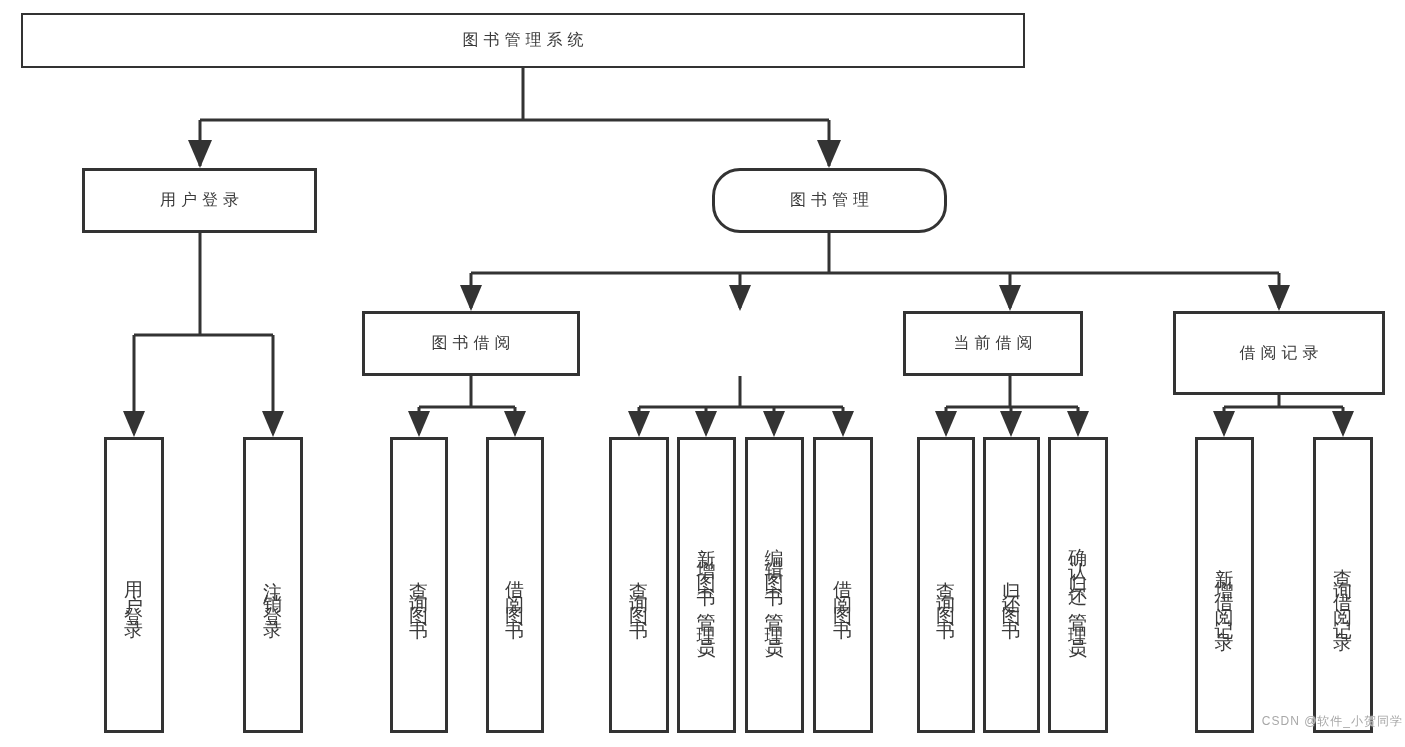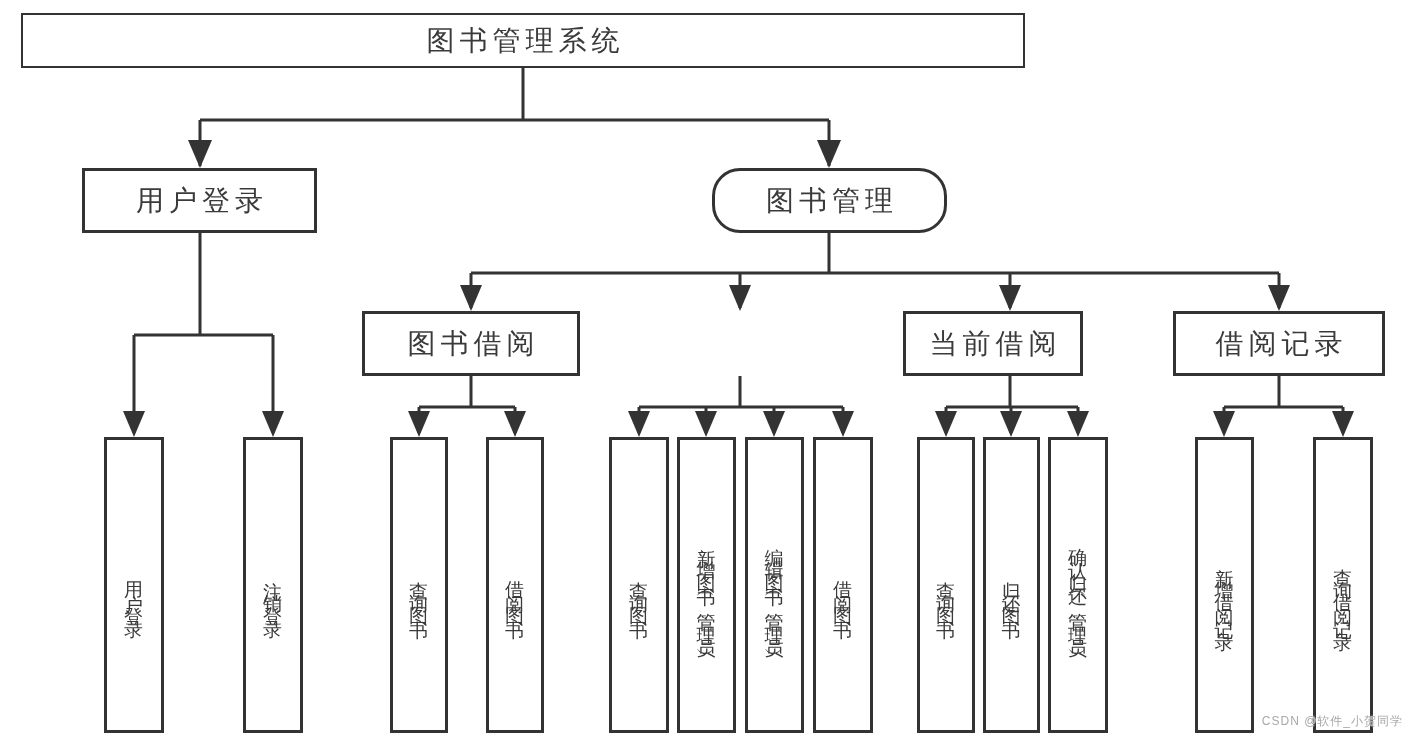--- a/index.html
+++ b/index.html
@@ -29,21 +29,21 @@
     color: #3a3a3a;
     display: flex;
     align-items: center;
     justify-content: center;
     text-align: center;
   }
   .node.root-box {
     border-width: 2px;
   }
   .hlabel {
-    font-size: 28px;
+    font-size: 16px;
     letter-spacing: 5px;
     margin-right: -5px;
     white-space: nowrap;
   }
   .vnode .vlabel {
     writing-mode: vertical-rl;
     font-size: 19px;
     letter-spacing: 13px;
     margin-bottom: -13px;
     line-height: 1;
@@ -115,21 +115,21 @@
   <div class="node" style="left:712px; top:168px; width:235px; height:65px;border-radius:28px;">
     <span class="hlabel">图书管理</span>
   </div>
 
   <div class="node" style="left:362px; top:311px; width:218px; height:65px;">
     <span class="hlabel">图书借阅</span>
   </div>
   <div class="node" style="left:903px; top:311px; width:180px; height:65px;">
     <span class="hlabel">当前借阅</span>
   </div>
-  <div class="node" style="left:1173px; top:311px; width:212px; height:65px;">
+  <div class="node" style="left:1173px; top:311px; width:212px; height:84px;">
     <span class="hlabel">借阅记录</span>
   </div>
 
   <div class="node vnode" style="left:104px; top:437px; width:60px; height:296px;">
     <span class="vlabel">用户登录</span>
   </div>
   <div class="node vnode" style="left:243px; top:437px; width:60px; height:296px;">
     <span class="vlabel">注销登录</span>
   </div>
 

